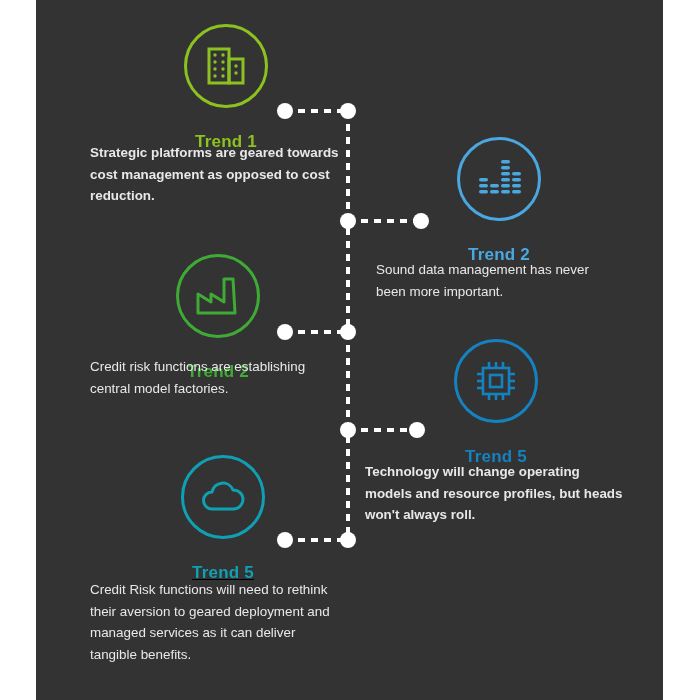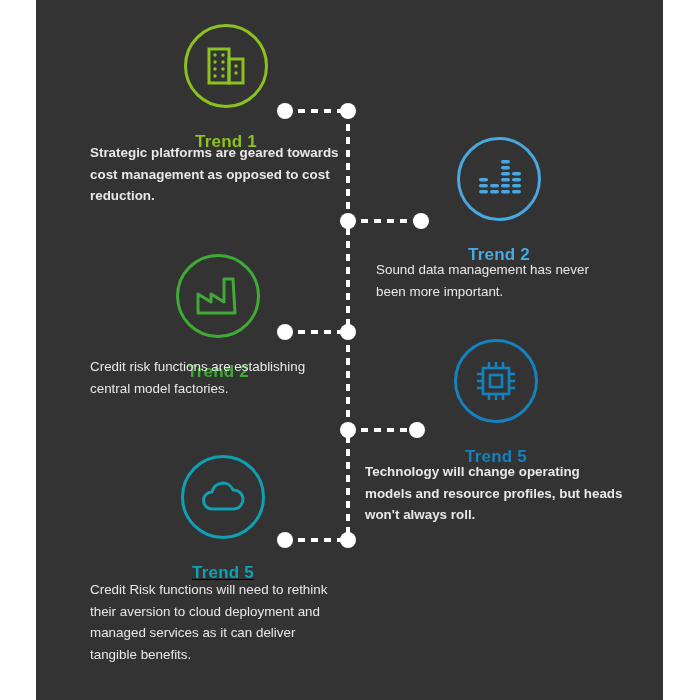--- a/index.html
+++ b/index.html
@@ -208,18 +208,18 @@
       <div class="ring" style="border-color:#10a0b4;">
         <span>
           <svg width="48" height="40" viewBox="0 0 48 40">
             <path d="M13 32 A8.5 8.5 0 0 1 13 15 A11 11 0 0 1 34 13 A9.5 9.5 0 0 1 35 32 Z" fill="none" stroke="#10a0b4" stroke-width="3" stroke-linejoin="round"></path>
           </svg>
         </span>
       </div>
       <div class="node-label" style="color:#10a0b4;">Trend 5</div>
     </div>
     <div class="desc" style="left:54px; top:579px; width:278px;">Credit Risk functions will need to rethink
-their aversion to cloud deployment and
+their aversion to geared deployment and
 managed services as it can deliver
 tangible benefits.</div>
 
   </div>
 </div>
 
 </body></html>

